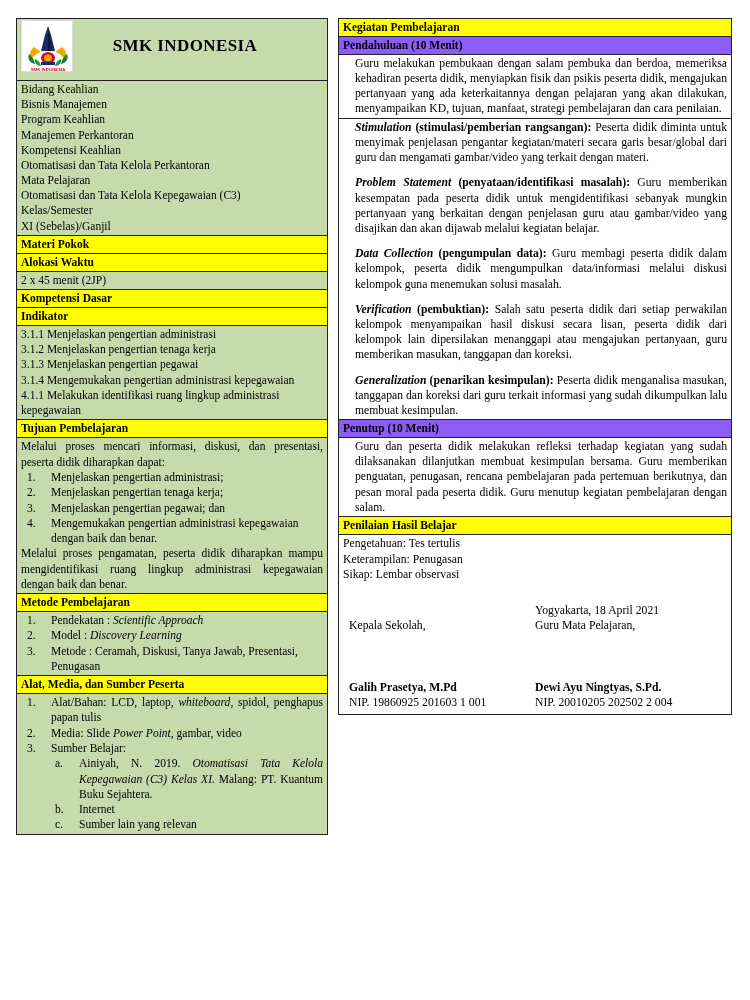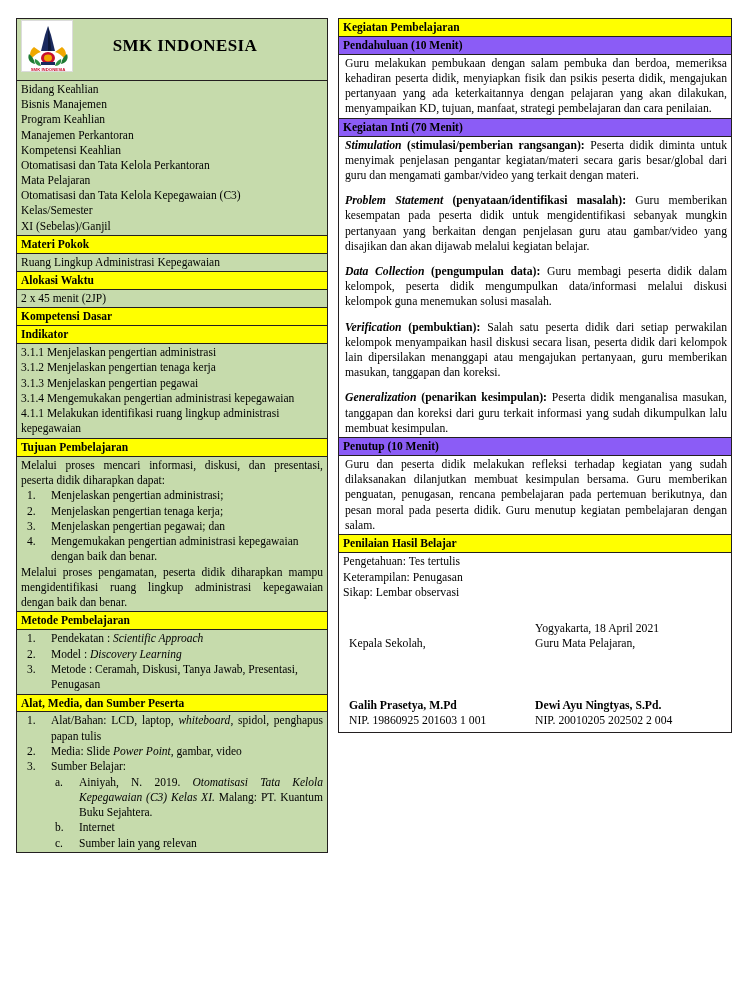--- a/index.html
+++ b/index.html
@@ -99,21 +99,21 @@
   }
 
   
   .rbody {
     background: #ffffff;
     font-size: 11.7px;
     line-height: 1.30;
     text-align: justify;
     padding: 2px 6px 4px 6px;
   }
-  .rbody p { margin: 0 0 10px 2px; }
+  .rbody p { margin: 0 0 10px 12px; }
   .rbody p:last-child { margin-bottom: 0; }
   .rbody .term { font-style: italic; font-weight: bold; }
   .rbody .sub  { font-weight: bold; }
 
   .rplain {
     background: #ffffff;
     font-size: 11.7px;
     line-height: 1.33;
     padding: 2px 6px 3px 6px;
   }
@@ -211,23 +211,20 @@
               <div class="val">Otomatisasi dan Tata Kelola Perkantoran</div>
               <div><b>Mata Pelajaran</b></div>
               <div class="val">Otomatisasi dan Tata Kelola Kepegawaian (C3)</div>
               <div><b>Kelas/Semester</b></div>
               <div class="val">XI (Sebelas)/Ganjil</div>
             </td>
           </tr>
 
           <tr>
             <td class="hdr-yellow">Materi Pokok</td>
-          </tr>
-          <tr>
-            <td class="bodycell">Ruang Lingkup Administrasi Kepegawaian</td>
           </tr>
 
           <tr>
             <td class="hdr-yellow">Alokasi Waktu</td>
           </tr>
           <tr>
             <td class="bodycell">2 x 45 menit (2JP)</td>
           </tr>
 
           <tr>
@@ -318,23 +315,20 @@
 
           <tr>
             <td class="hdr-blue">Pendahuluan (10 Menit)</td>
           </tr>
           <tr>
             <td class="rbody">
               <p>Guru melakukan pembukaan dengan salam pembuka dan berdoa, memeriksa kehadiran peserta didik, menyiapkan fisik dan psikis peserta didik, mengajukan pertanyaan yang ada keterkaitannya dengan pelajaran yang akan dilakukan, menyampaikan KD, tujuan, manfaat, strategi pembelajaran dan cara penilaian.</p>
             </td>
           </tr>
 
-          <tr>
-            <td class="hdr-blue">Kegiatan Inti (70 Menit)</td>
-          </tr>
           <tr>
             <td class="rbody">
               <p><span class="term">Stimulation</span><span class="sub"> (stimulasi/pemberian rangsangan):</span><span> Peserta didik diminta untuk menyimak penjelasan pengantar kegiatan/materi secara garis besar/global dari guru dan mengamati gambar/video yang terkait dengan materi.</span></p>
               <p><span class="term">Problem Statement</span><span class="sub"> (penyataan/identifikasi masalah):</span><span> Guru memberikan kesempatan pada peserta didik untuk mengidentifikasi sebanyak mungkin pertanyaan yang berkaitan dengan penjelasan guru atau gambar/video yang disajikan dan akan dijawab melalui kegiatan belajar.</span></p>
               <p><span class="term">Data Collection</span><span class="sub"> (pengumpulan data):</span><span> Guru membagi peserta didik dalam kelompok, peserta didik mengumpulkan data/informasi melalui diskusi kelompok guna menemukan solusi masalah.</span></p>
               <p><span class="term">Verification</span><span class="sub"> (pembuktian):</span><span> Salah satu peserta didik dari setiap perwakilan kelompok menyampaikan hasil diskusi secara lisan, peserta didik dari kelompok lain dipersilakan menanggapi atau mengajukan pertanyaan, guru memberikan masukan, tanggapan dan koreksi.</span></p>
               <p><span class="term">Generalization</span><span class="sub"> (penarikan kesimpulan):</span><span> Peserta didik menganalisa masukan, tanggapan dan koreksi dari guru terkait informasi yang sudah dikumpulkan lalu membuat kesimpulan.</span></p>
             </td>
           </tr>
 

